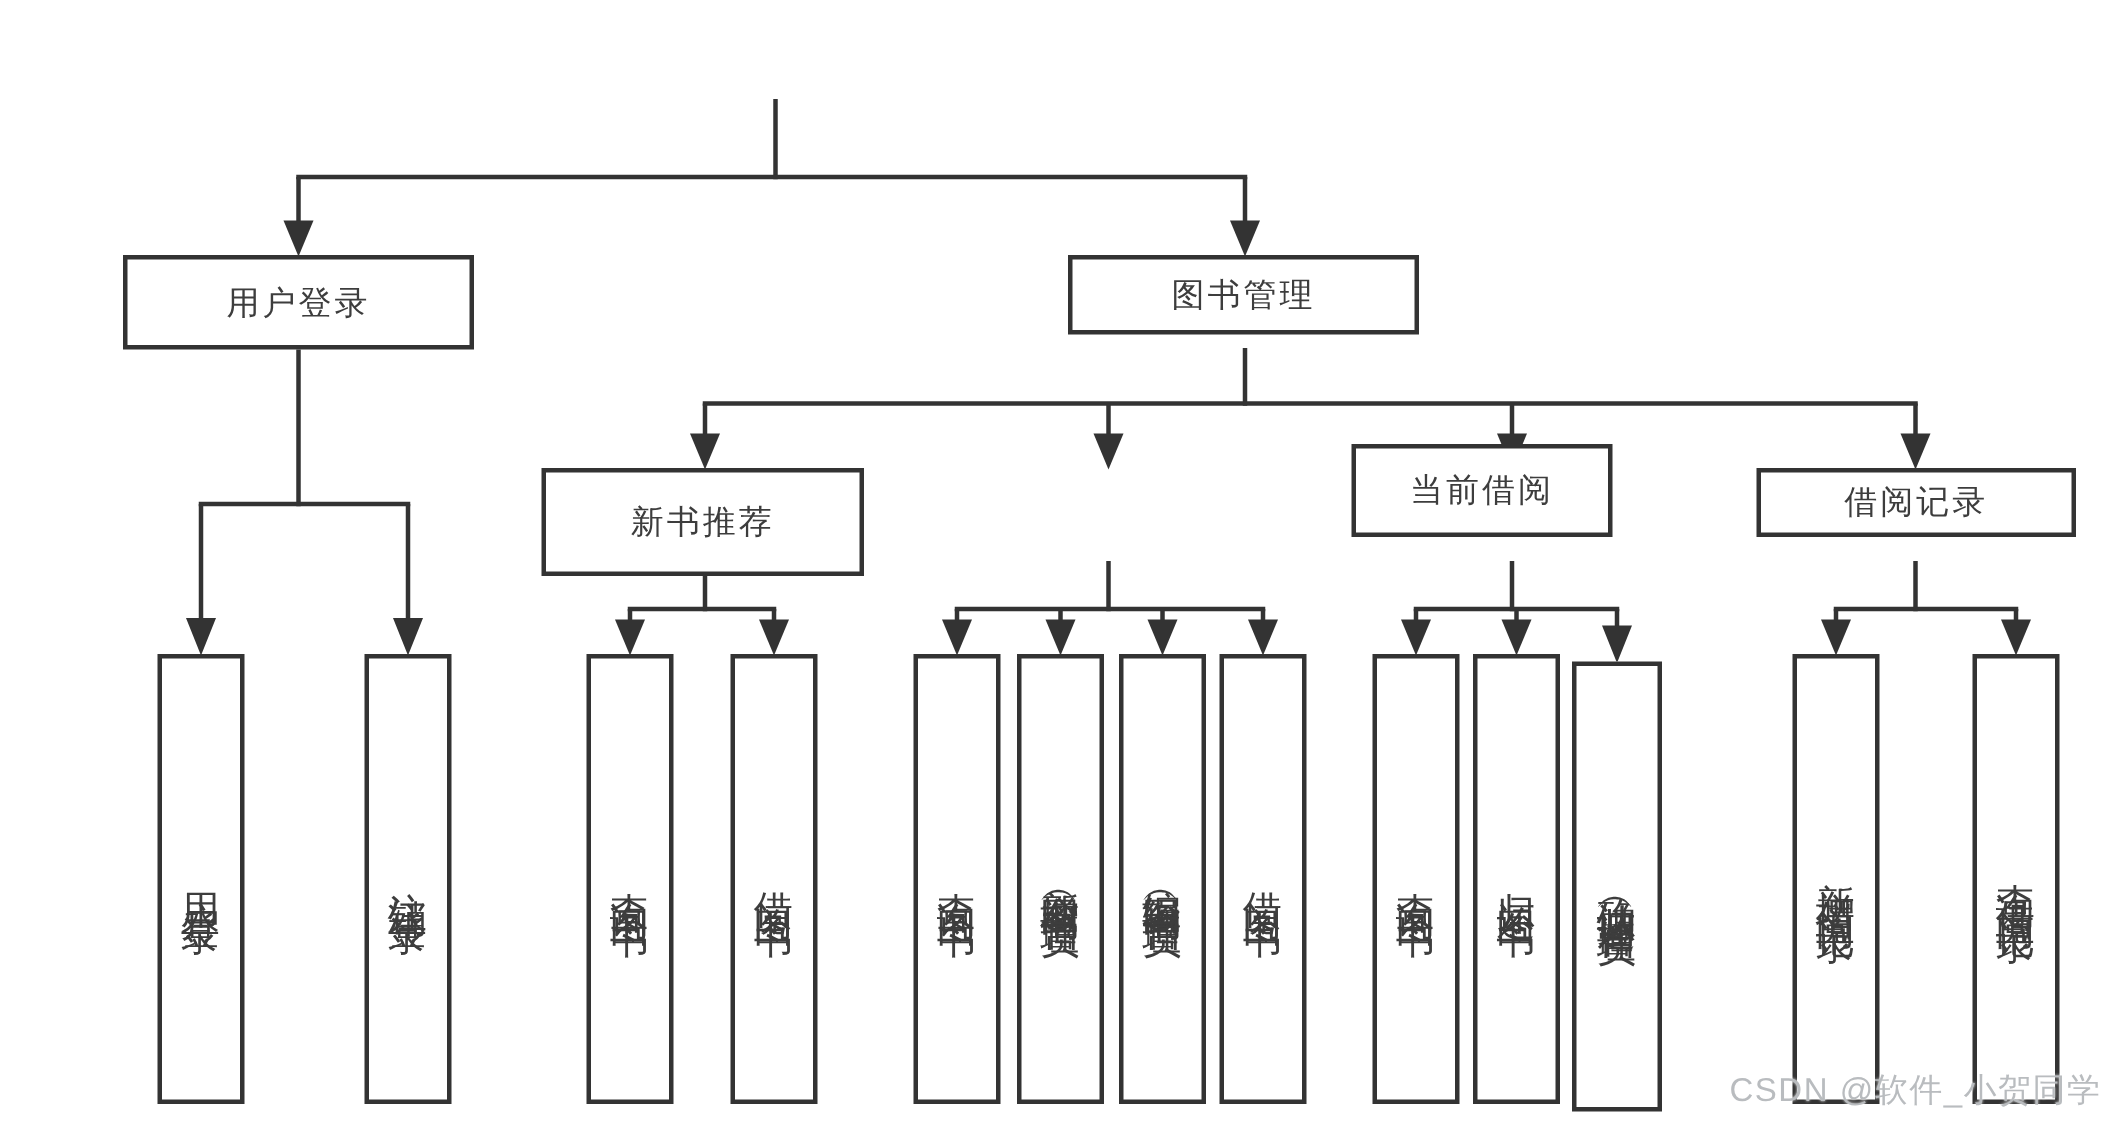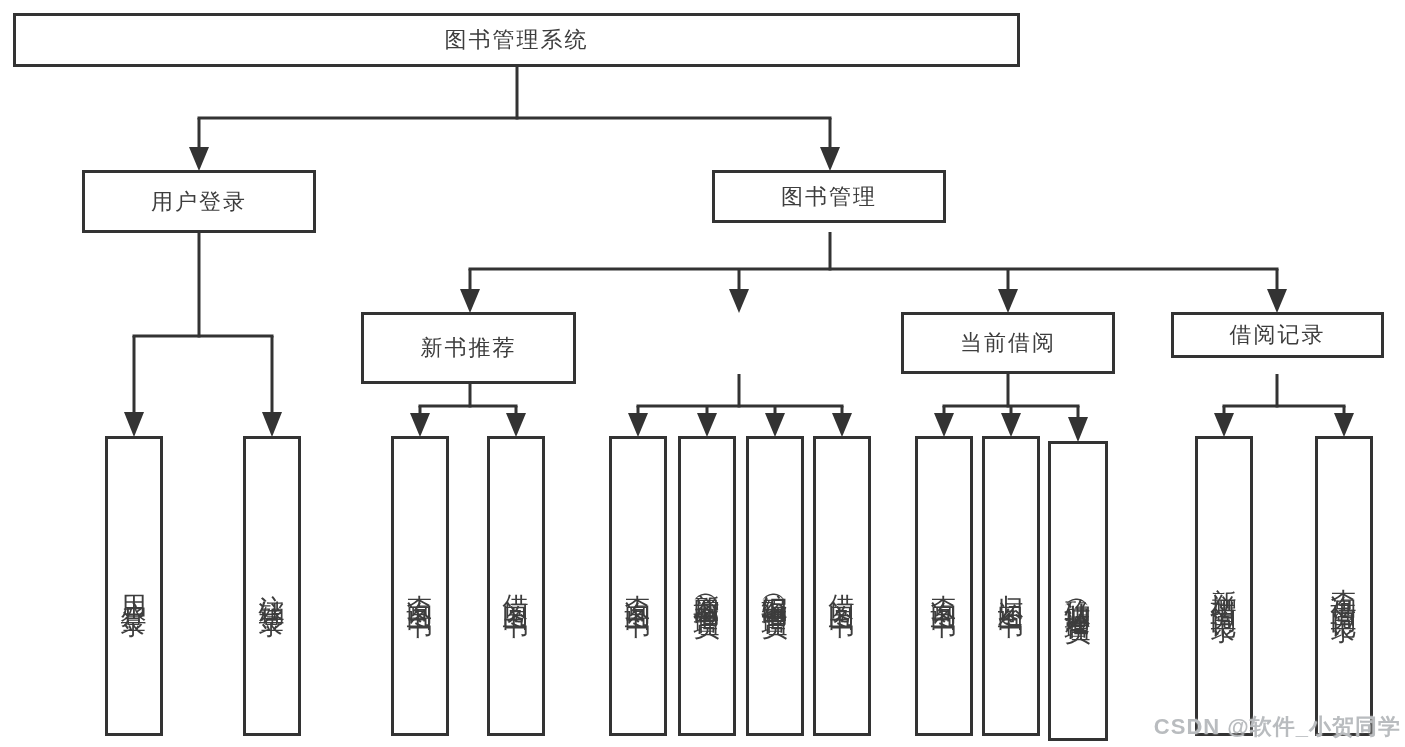--- a/index.html
+++ b/index.html
@@ -45,21 +45,20 @@
   .watermark {
     position: absolute;
     right: 4px;
     bottom: 5px;
     font-size: 22px;
     color: #b9bcbf;
     letter-spacing: 1px;
     z-index: 5;
     text-shadow: 0 0 2px #ffffff;
     white-space: nowrap;
-    font-weight: bold;
   }
 </style>
 </head>
 <body>
 
 <div class="canvas">
 
   <svg class="connectors" width="1405" height="747" viewBox="0 0 1405 747" xmlns="http://www.w3.org/2000/svg">
 
     <line x1="517" y1="66" x2="517" y2="119.5"></line>
@@ -115,35 +114,32 @@
     <polygon points="1068,417 1088,417 1078,442"></polygon>
 
     <line x1="1277" y1="374" x2="1277" y2="407.5"></line>
     <line x1="1222.5" y1="406" x2="1345.5" y2="406"></line>
     <line x1="1224" y1="406" x2="1224" y2="414"></line>
     <polygon points="1214,413 1234,413 1224,437"></polygon>
     <line x1="1344" y1="406" x2="1344" y2="414"></line>
     <polygon points="1334,413 1354,413 1344,437"></polygon>
   </svg>
 
-  <div class="node h" style="left:13px;top:13px;width:1007px;height:54px">
-    <span class="label">图书管理系统</span>
-  </div>
 
   <div class="node h" style="left:82px;top:170px;width:234px;height:63px">
     <span class="label">用户登录</span>
   </div>
   <div class="node h" style="left:712px;top:170px;width:234px;height:53px">
     <span class="label">图书管理</span>
   </div>
 
   <div class="node h" style="left:361px;top:312px;width:215px;height:72px">
     <span class="label">新书推荐</span>
   </div>
-  <div class="node h" style="left:901px;top:312px;width:214px;height:62px">
+  <div class="node h" style="left:901px;top:296px;width:174px;height:62px">
     <span class="label">当前借阅</span>
   </div>
   <div class="node h" style="left:1171px;top:312px;width:213px;height:46px">
     <span class="label">借阅记录</span>
   </div>
 
   <div class="node v" style="left:105px;top:436px;width:58px;height:300px">
     <span class="label">用户登录</span>
   </div>
   <div class="node v" style="left:243px;top:436px;width:58px;height:300px">

